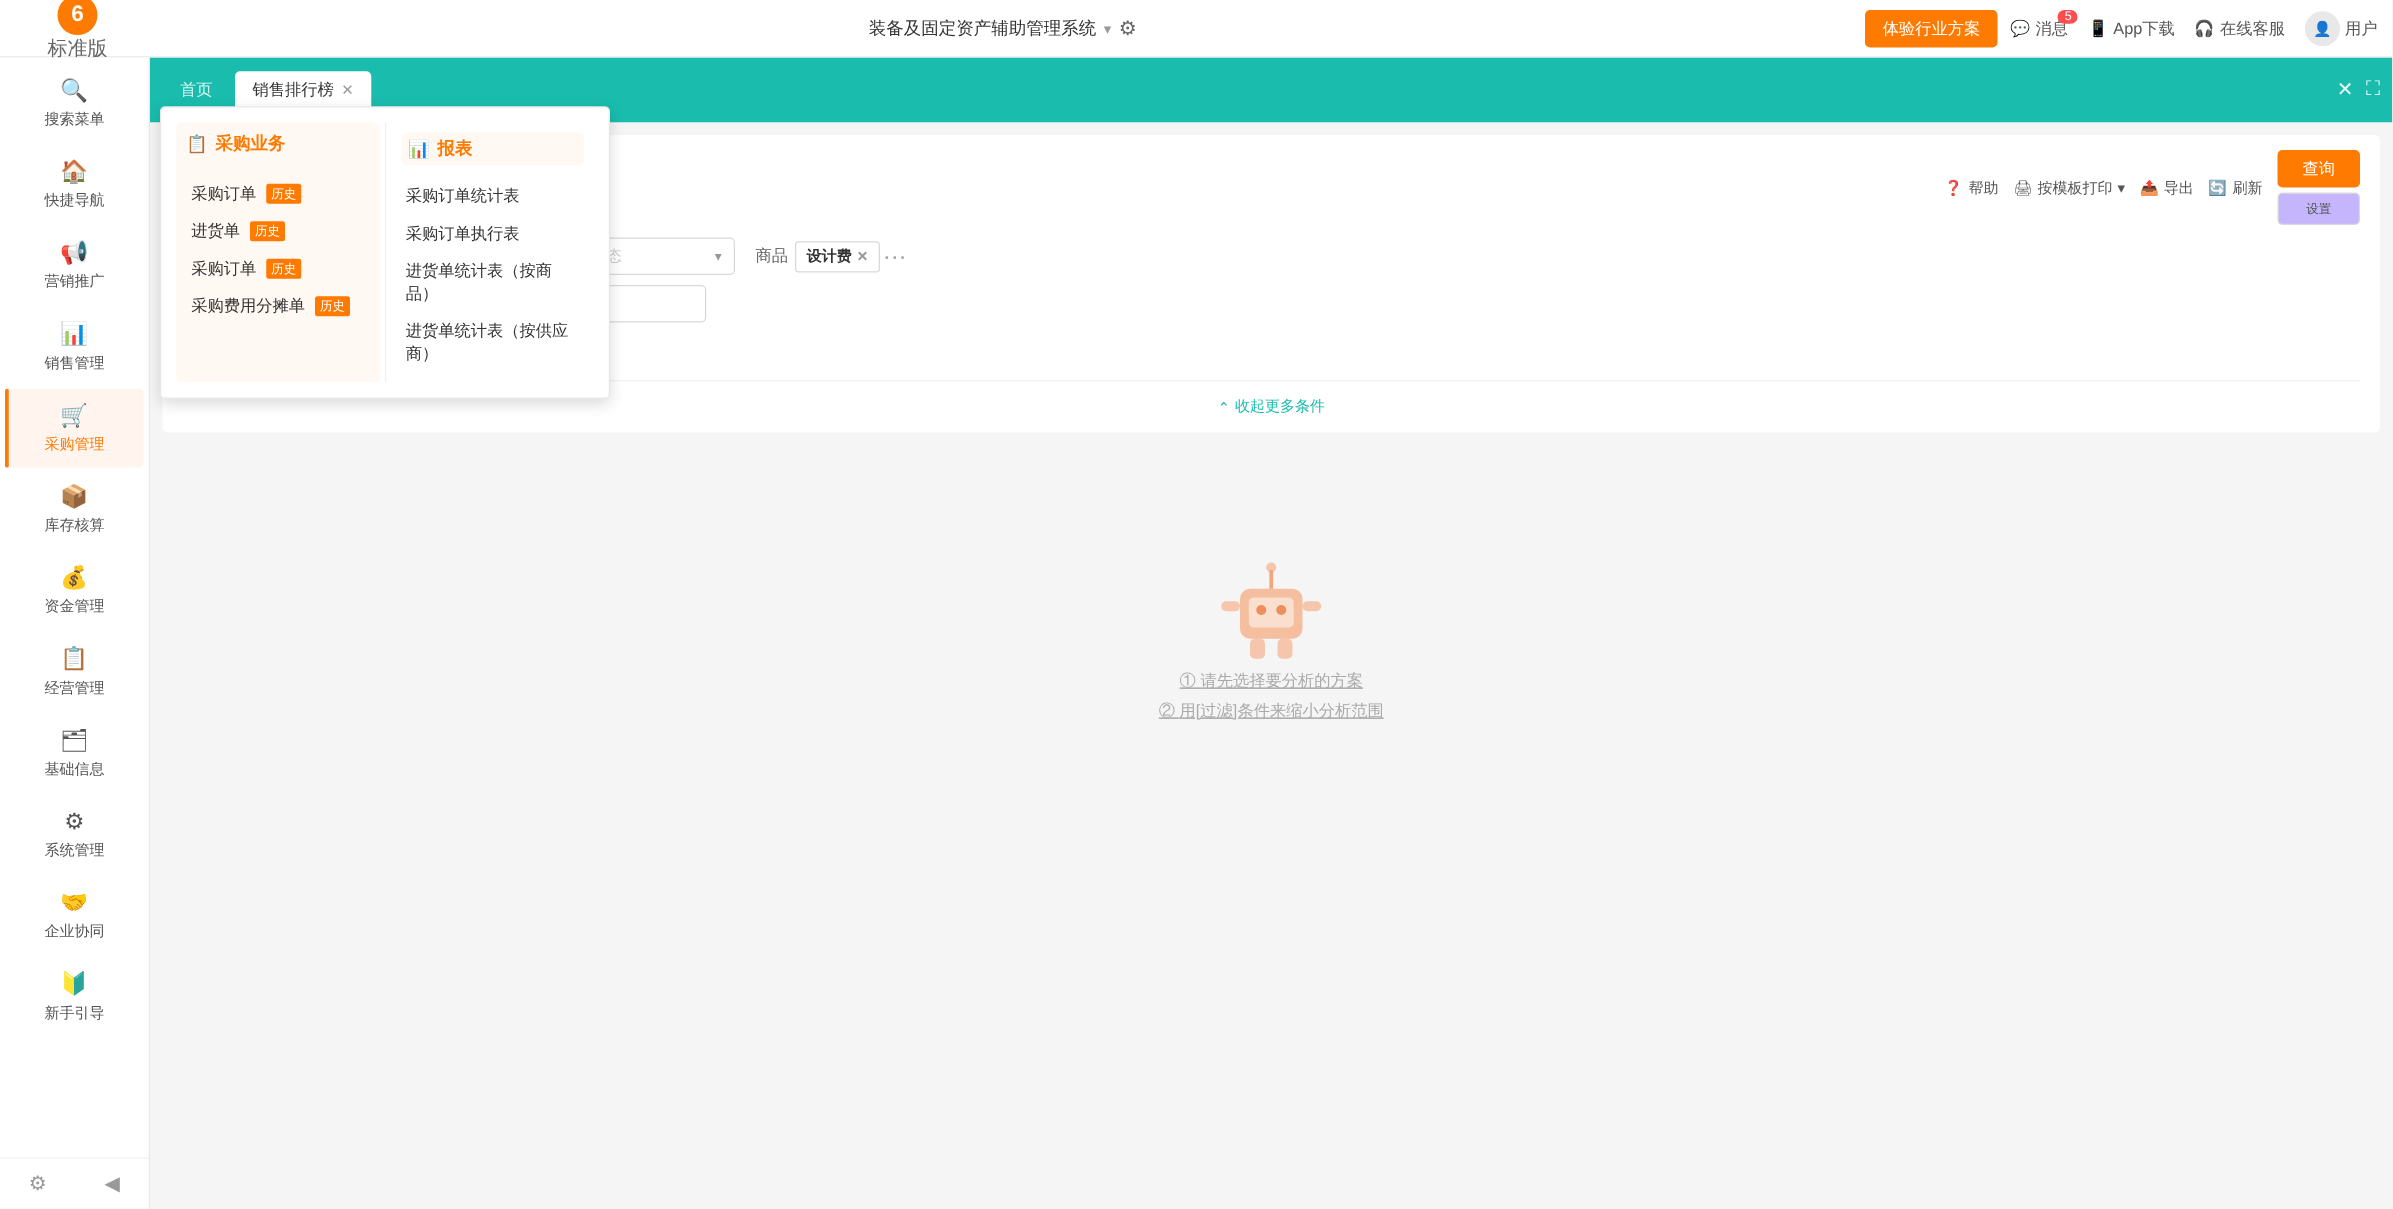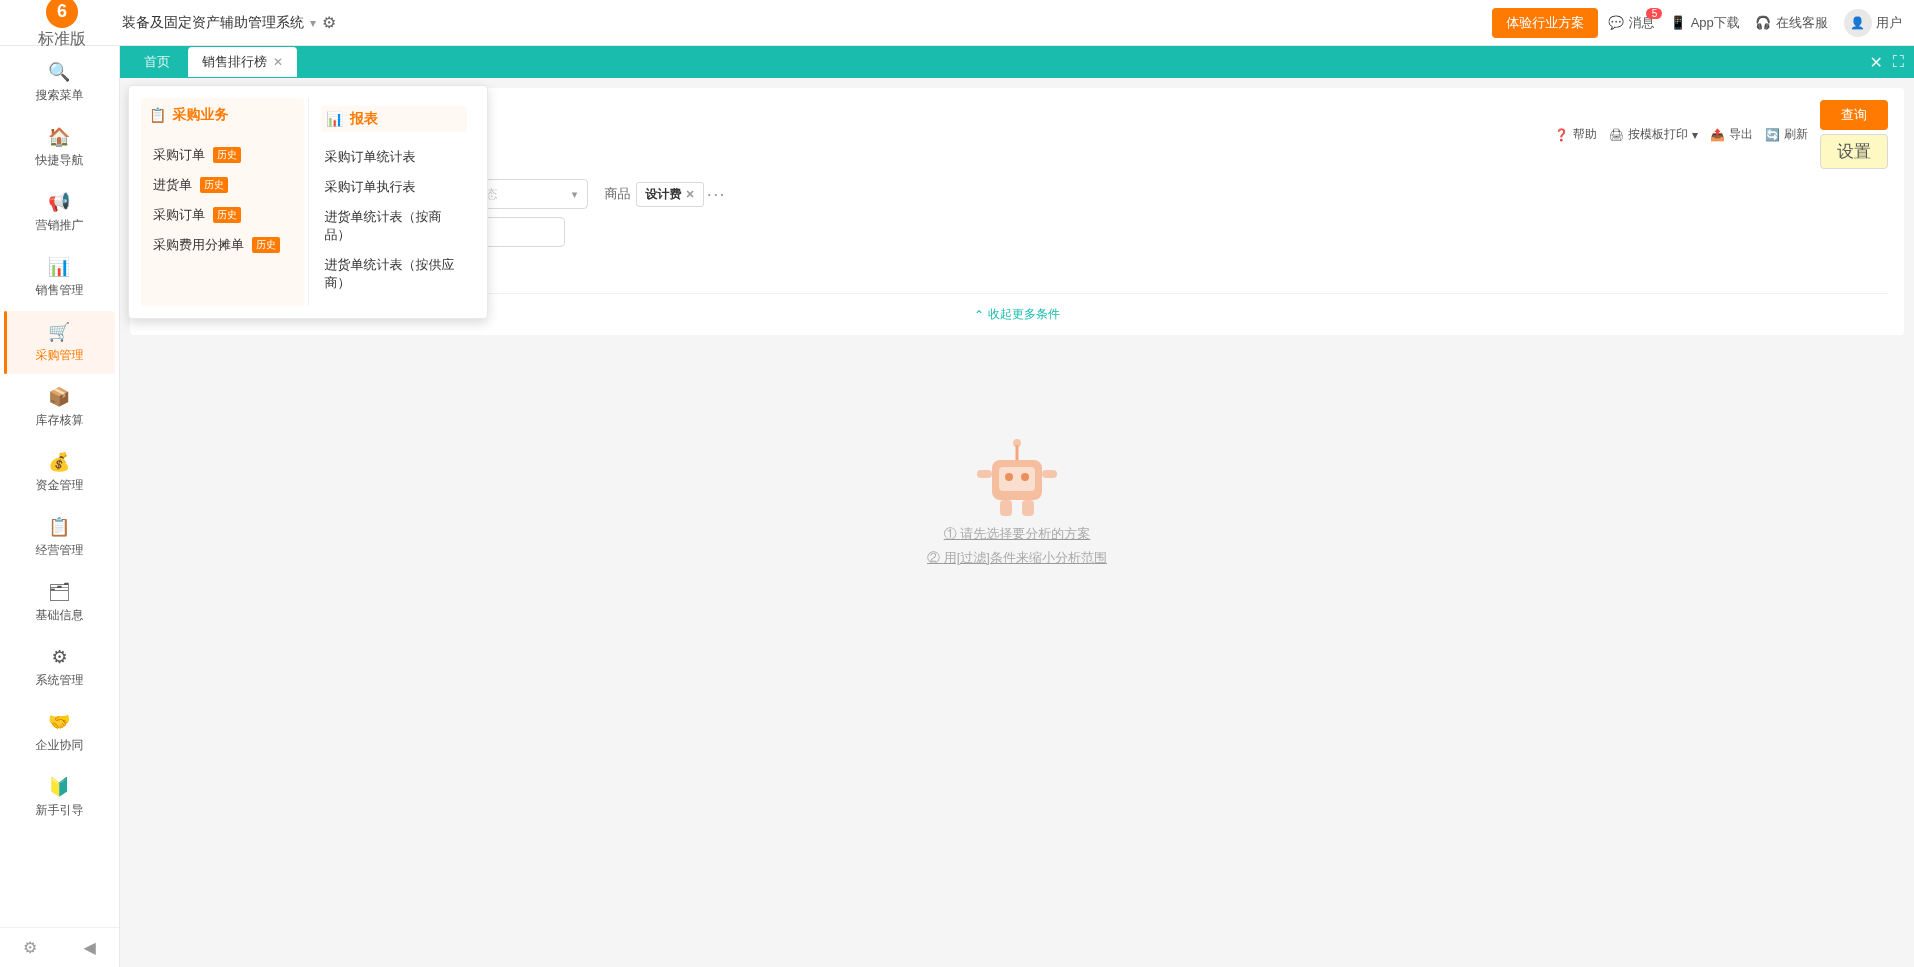--- a/index.html
+++ b/index.html
@@ -30,20 +30,21 @@
       color: #fff; font-size: 18px; font-weight: bold;
     }
     .logo-text { font-size: 16px; color: #666; margin-top: 1px; }
     .system-title {
       flex: 1;
       display: flex;
       align-items: center;
       gap: 6px;
       color: #333;
       font-size: 14px;
+      justify-content: center;
     }
     .title-arrow { color: #999; font-size: 12px; cursor: pointer; }
     .settings-icon { color: #666; cursor: pointer; font-size: 16px; }
     .industry-btn {
       background: #ff7a00;
       color: #fff;
       border: none;
       border-radius: 4px;
       padding: 6px 14px;
       cursor: pointer;
@@ -136,21 +137,21 @@
     
     .content-area {
       flex: 1;
       display: flex;
       flex-direction: column;
       overflow: hidden;
     }
 
     
     .tab-bar {
-      height: 32px;
+      height: 52px;
       background: #1abcad;
       display: flex;
       align-items: center;
       padding: 0 10px;
       gap: 4px;
     }
     .tab-item {
       padding: 6px 14px;
       border-radius: 4px 4px 0 0;
       cursor: pointer;
@@ -203,27 +204,27 @@
     .query-btn {
       background: #ff7a00;
       color: #fff;
       border: none;
       border-radius: 4px;
       padding: 6px 20px;
       cursor: pointer;
       font-size: 13px;
     }
     .settings-btn {
-      background: #fef9c3;
+      background: #c4b5fd;
       color: #555;
       border: 1px solid #d9d9d9;
       border-radius: 4px;
       padding: 5px 16px;
       cursor: pointer;
-      font-size: 17px;
+      font-size: 10px;
     }
     .filter-label { color: #666; font-size: 13px; white-space: nowrap; }
     .date-range {
       display: flex; align-items: center; gap: 4px;
     }
     .date-btn {
       background: #f5f5f5;
       border: 1px solid #d9d9d9;
       border-radius: 3px;
       padding: 3px 8px;

